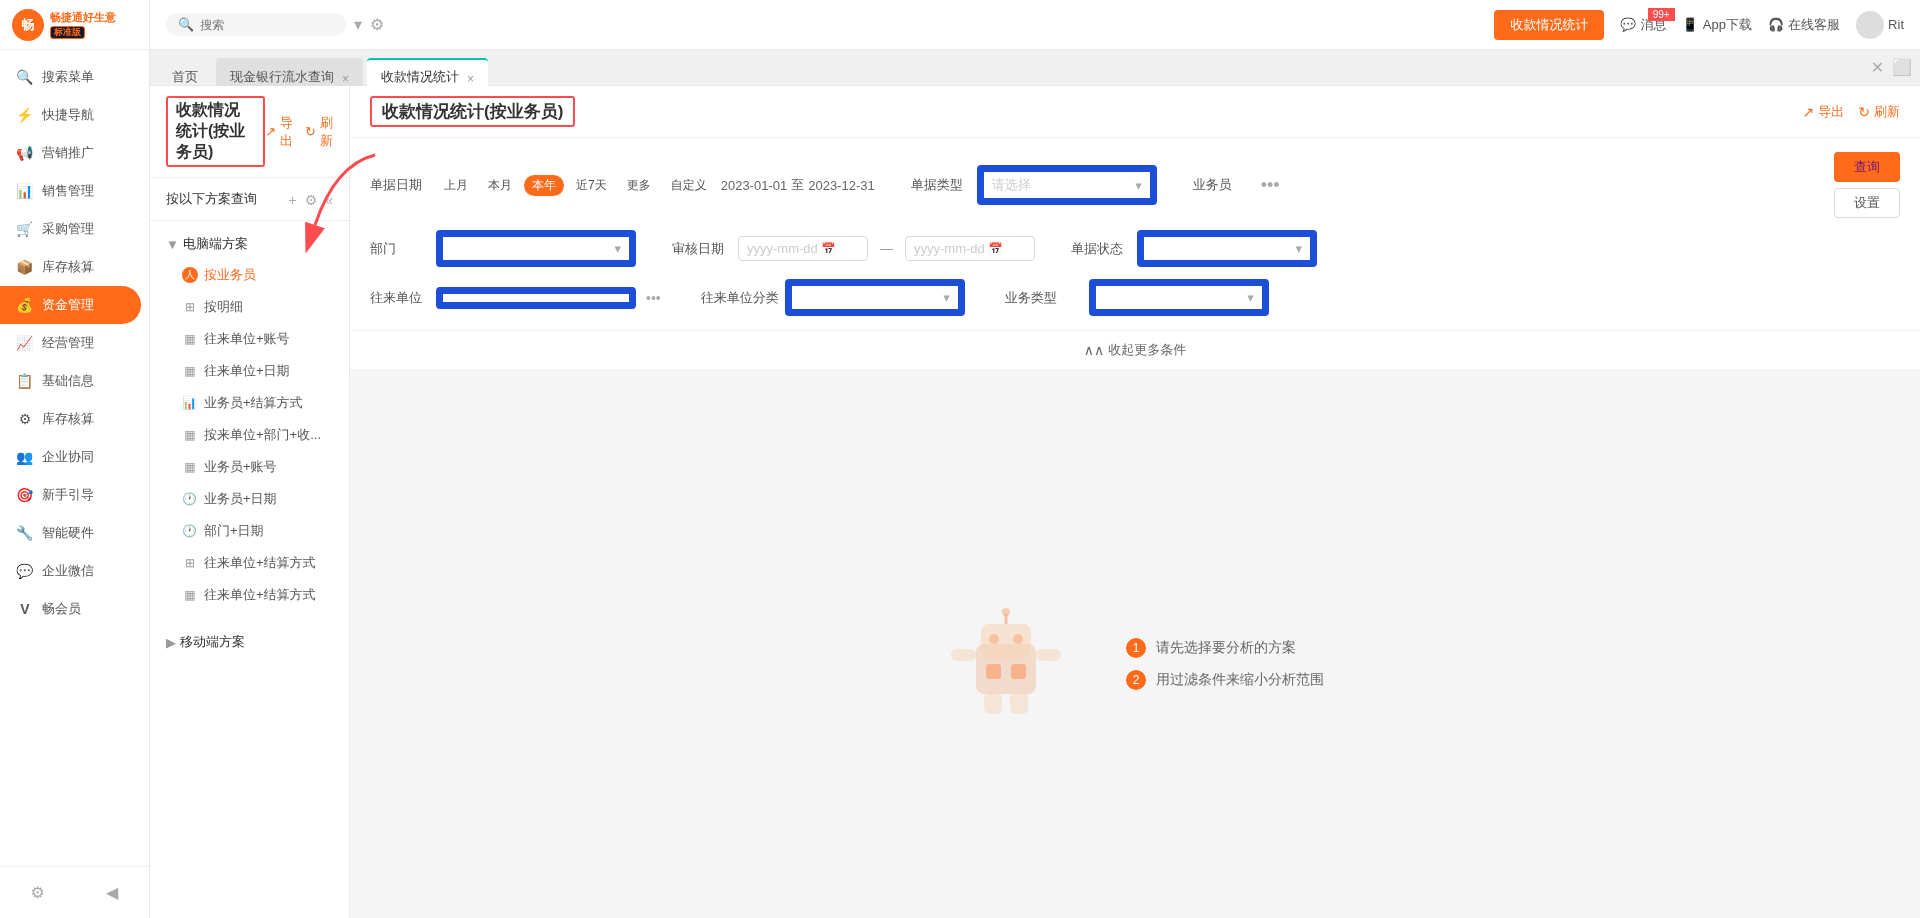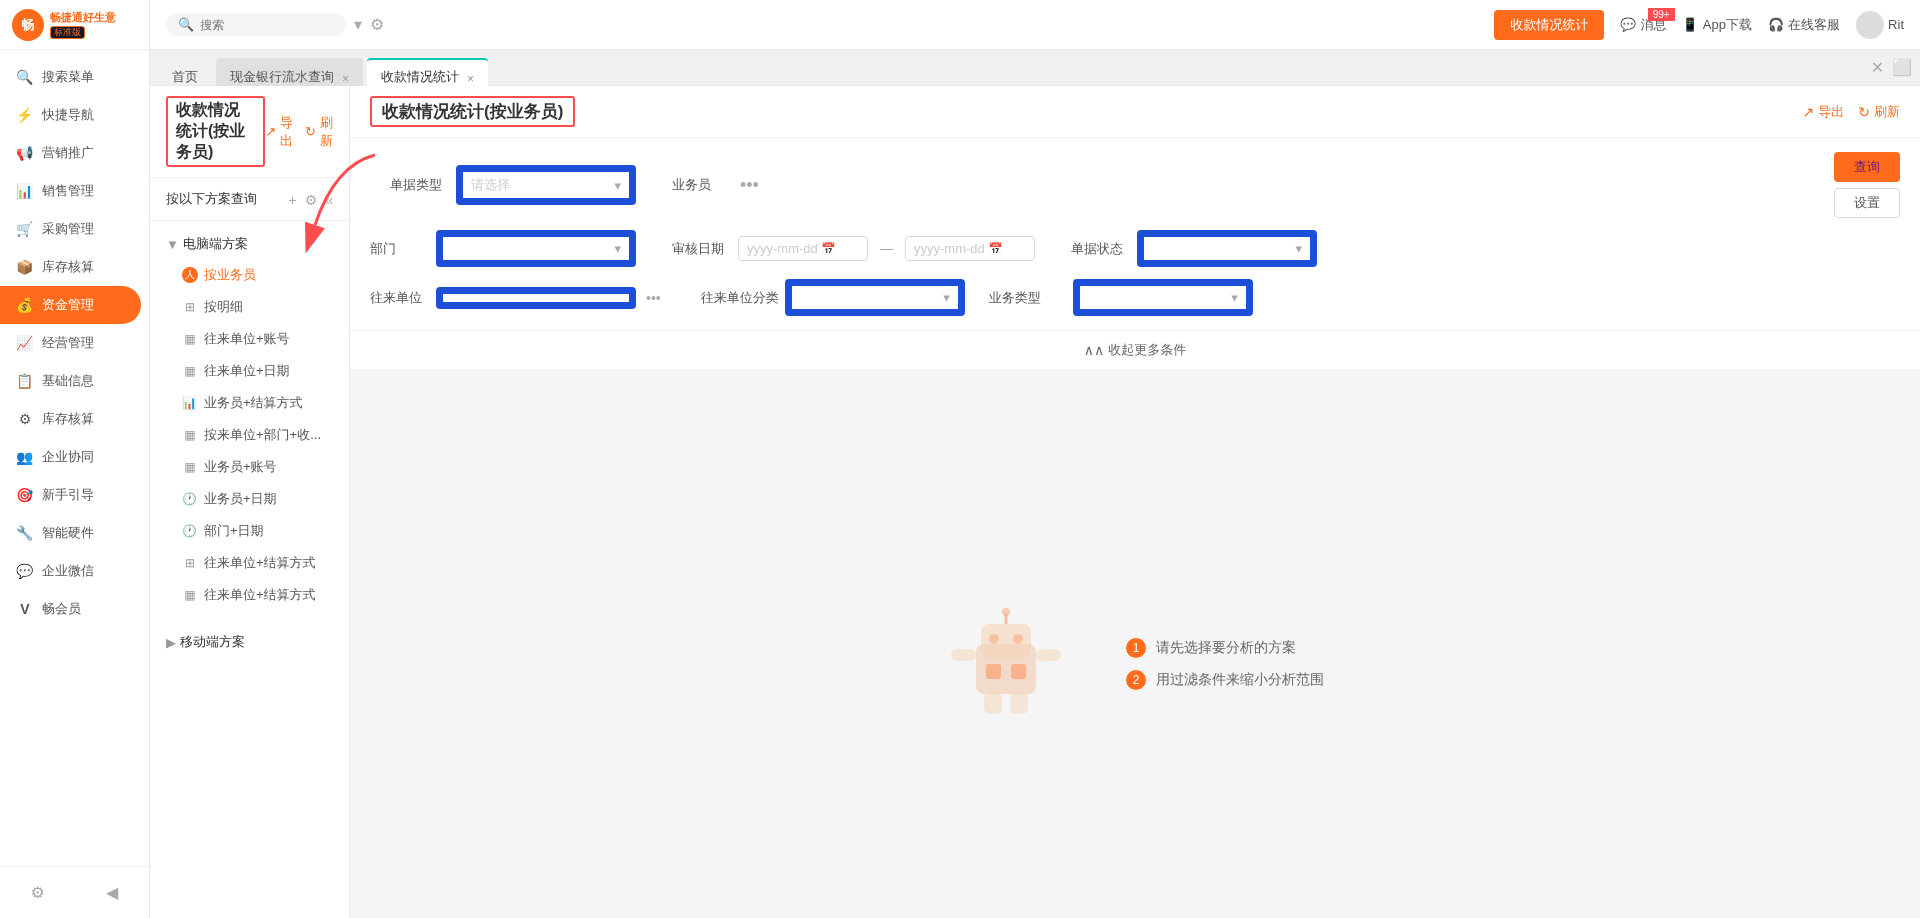--- a/index.html
+++ b/index.html
@@ -3,21 +3,21 @@
   <meta charset="utf-8">
   <style>
     * { box-sizing: border-box; margin: 0; padding: 0; font-family: 'Microsoft YaHei', sans-serif; font-size: 13px; }
     body { background: #f5f5f5; display: flex; height: 918px; overflow: hidden; }
 
     
     .sidebar { width: 150px; background: #fff; border-right: 1px solid #e8e8e8; display: flex; flex-direction: column; flex-shrink: 0; height: 100%; }
     .sidebar-logo { height: 50px; background: #fff; display: flex; align-items: center; padding: 0 12px; border-bottom: 1px solid #f0f0f0; }
     .logo-icon { width: 32px; height: 32px; background: #ff6b1a; border-radius: 50%; display: flex; align-items: center; justify-content: center; color: #fff; font-weight: bold; font-size: 16px; }
     .logo-text { margin-left: 6px; font-size: 11px; color: #333; line-height: 1.3; }
-    .logo-badge { font-size: 9px; color: #ff6b1a; background: #0f172a; border: 1px solid #ff6b1a; border-radius: 3px; padding: 0 3px; margin-top: 2px; display: inline-block; }
+    .logo-badge { font-size: 9px; color: #ff6b1a; background: #0f172a; border: 1px solid #ff6b1a; border-radius: 3px; padding: 0 3px; margin-top: 2px; display: inline-block; font-weight: bold; }
     .sidebar-nav { flex: 1; overflow-y: auto; padding: 8px 0; }
     .nav-item { display: flex; align-items: center; padding: 10px 16px; cursor: pointer; color: #555; transition: background 0.2s; }
     .nav-item.active { background: #ff6b1a; color: #fff; border-radius: 0 20px 20px 0; margin-right: 8px; }
     .nav-item .nav-icon { width: 18px; height: 18px; margin-right: 8px; display: flex; align-items: center; justify-content: center; font-size: 14px; }
     .nav-item .nav-label { font-size: 13px; }
     .sidebar-bottom { padding: 10px 0; border-top: 1px solid #f0f0f0; display: flex; justify-content: space-around; align-items: center; }
     .sidebar-bottom-icon { color: #aaa; cursor: pointer; font-size: 16px; padding: 6px; }
 
     
     .main { flex: 1; display: flex; flex-direction: column; height: 100%; overflow: hidden; }
@@ -325,20 +325,36 @@
           <button class="header-action-btn">
             <span style="font-size:14px;">↻</span>
             <span>刷新</span>
           </button>
         </div>
       </div>
 
       <div class="filter-area">
 
         <div class="filter-row">
+          <div class="filter-item">
+            <span class="filter-label">单据日期</span>
+            <div class="date-tabs">
+              <button class="date-tab">上月</button>
+              <button class="date-tab">本月</button>
+              <button class="date-tab active">本年</button>
+              <button class="date-tab">近7天</button>
+              <button class="date-tab">更多</button>
+              <button class="date-tab">自定义</button>
+            </div>
+            <div class="date-range">
+              <span>2023-01-01</span>
+              <span>至</span>
+              <span>2023-12-31</span>
+            </div>
+          </div>
           <div class="filter-item" style="margin-left:20px;">
             <span class="filter-label">单据类型</span>
             <div class="filter-select" style="min-width:180px;">
               <span style="color:#ccc;">请选择</span>
               <span class="arrow" style="margin-left:auto;">▾</span>
             </div>
           </div>
           <div class="filter-item" style="margin-left:20px;">
             <span class="filter-label">业务员</span>
             <span style="color:#aaa; cursor:pointer; font-size:18px; margin-left:2px;">•••</span>
@@ -386,21 +402,21 @@
             </div>
             <span class="filter-dots">•••</span>
           </div>
           <div class="filter-item" style="margin-left:20px;">
             <span class="filter-label">往来单位分类</span>
             <div class="filter-select" style="min-width:180px;">
               <span style="color:#ccc;"></span>
               <span class="arrow" style="margin-left:auto;">▾</span>
             </div>
           </div>
-          <div class="filter-item" style="margin-left:8px;gap:24px;">
+          <div class="filter-item" style="margin-left:24px;gap:24px;">
             <span class="filter-label">业务类型</span>
             <div class="filter-select" style="min-width:180px;">
               <span style="color:#ccc;"></span>
               <span class="arrow" style="margin-left:auto;">▾</span>
             </div>
           </div>
         </div>
       </div>
 
       <div class="collapse-bar">

